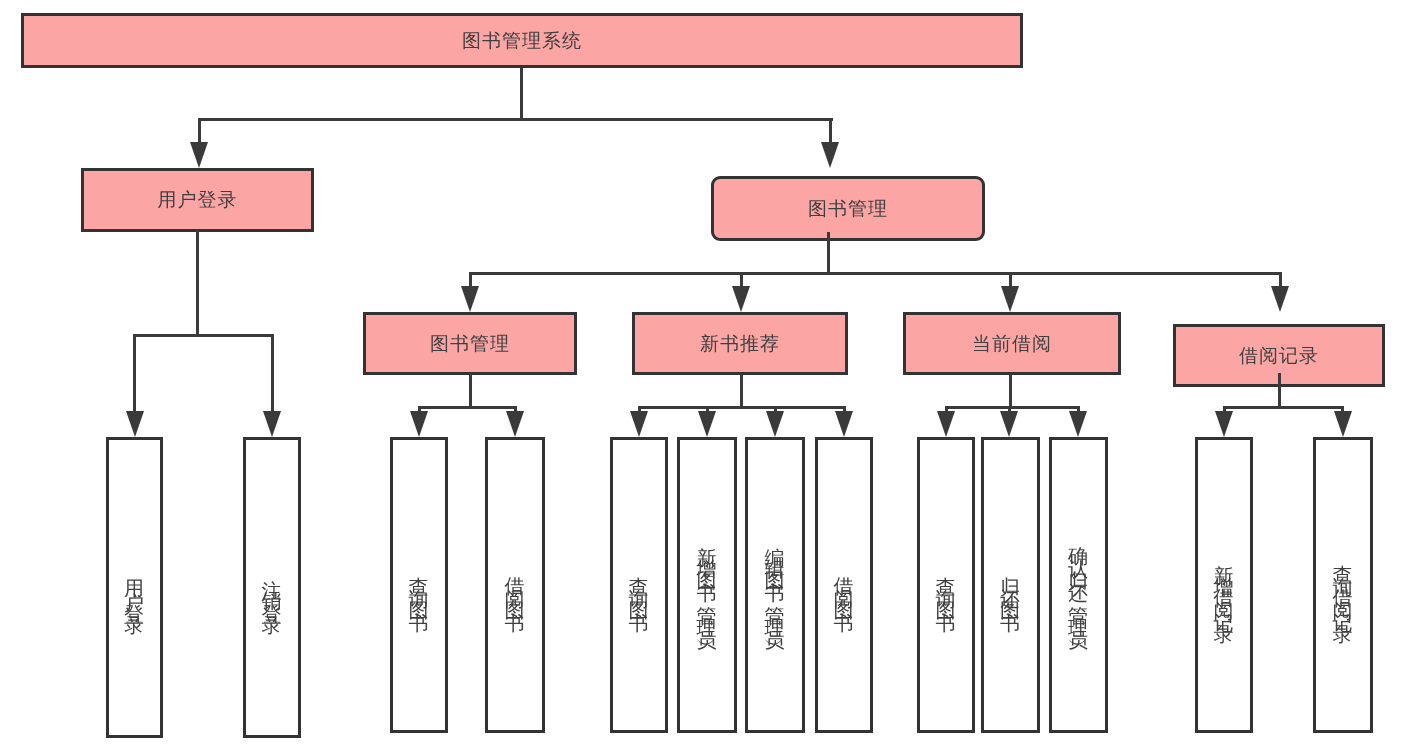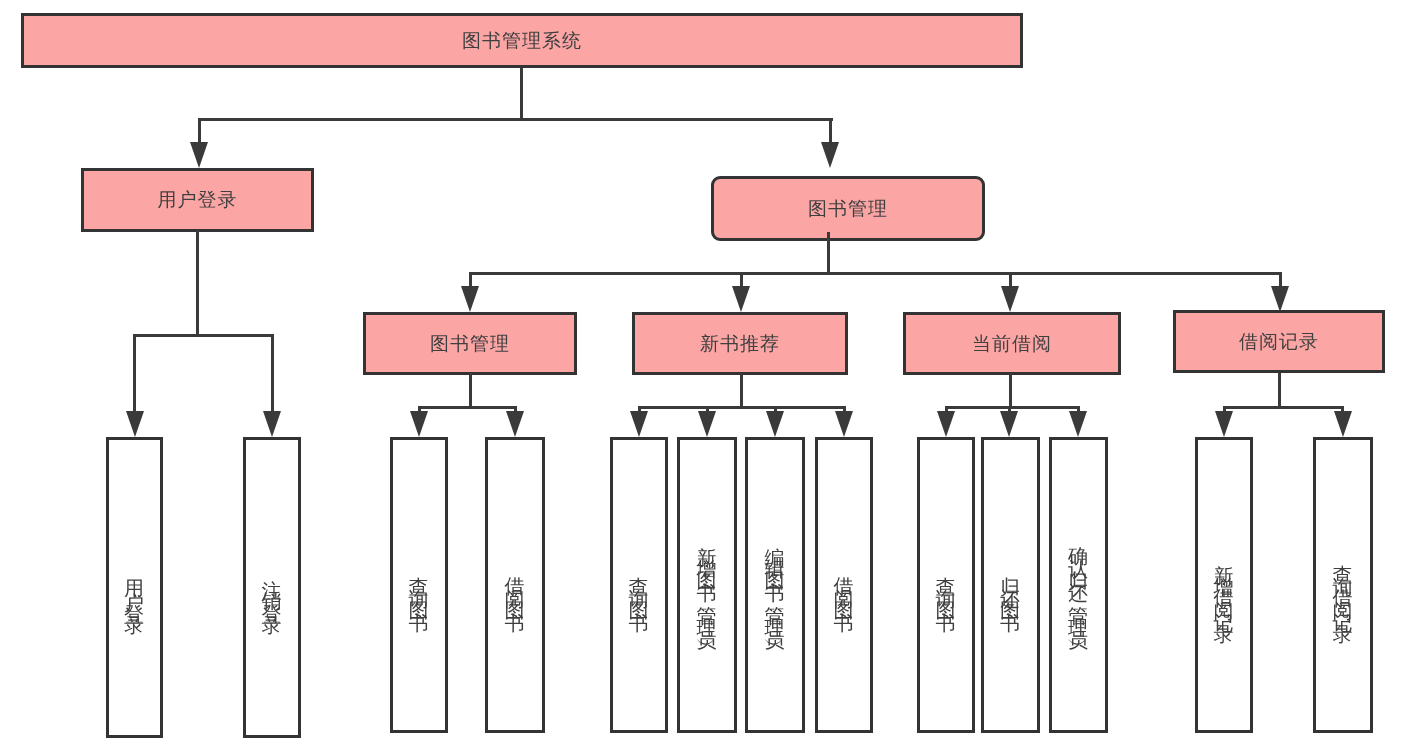--- a/index.html
+++ b/index.html
@@ -80,21 +80,21 @@
   <div class="ln" style="left:1009px;top:272px;width:3px;height:18px;"></div>
   <div class="ln" style="left:1279px;top:272px;width:3px;height:18px;"></div>
   <div class="arr" style="left:461px;top:286px;"></div>
   <div class="arr" style="left:732px;top:286px;"></div>
   <div class="arr" style="left:1001px;top:286px;"></div>
   <div class="arr" style="left:1271px;top:286px;"></div>
 
   <div class="node" style="left:363px;top:312px;width:214px;height:63px;">图书管理</div>
   <div class="node" style="left:632px;top:312px;width:216px;height:63px;">新书推荐</div>
   <div class="node" style="left:903px;top:312px;width:218px;height:63px;">当前借阅</div>
-  <div class="node" style="left:1173px;top:310px;width:212px;height:63px;">借阅记录</div>
+  <div class="node" style="left:1173px;top:324px;width:212px;height:63px;">借阅记录</div>
 
   <div class="ln" style="left:469px;top:373px;width:3px;height:36px;"></div>
   <div class="ln" style="left:740px;top:373px;width:3px;height:36px;"></div>
   <div class="ln" style="left:1009px;top:373px;width:3px;height:36px;"></div>
   <div class="ln" style="left:1278px;top:373px;width:3px;height:36px;"></div>
 
   <div class="ln" style="left:418px;top:406px;width:99px;height:3px;"></div>
   <div class="ln" style="left:638px;top:406px;width:208px;height:3px;"></div>
   <div class="ln" style="left:945px;top:406px;width:135px;height:3px;"></div>
   <div class="ln" style="left:1223px;top:406px;width:121px;height:3px;"></div>

